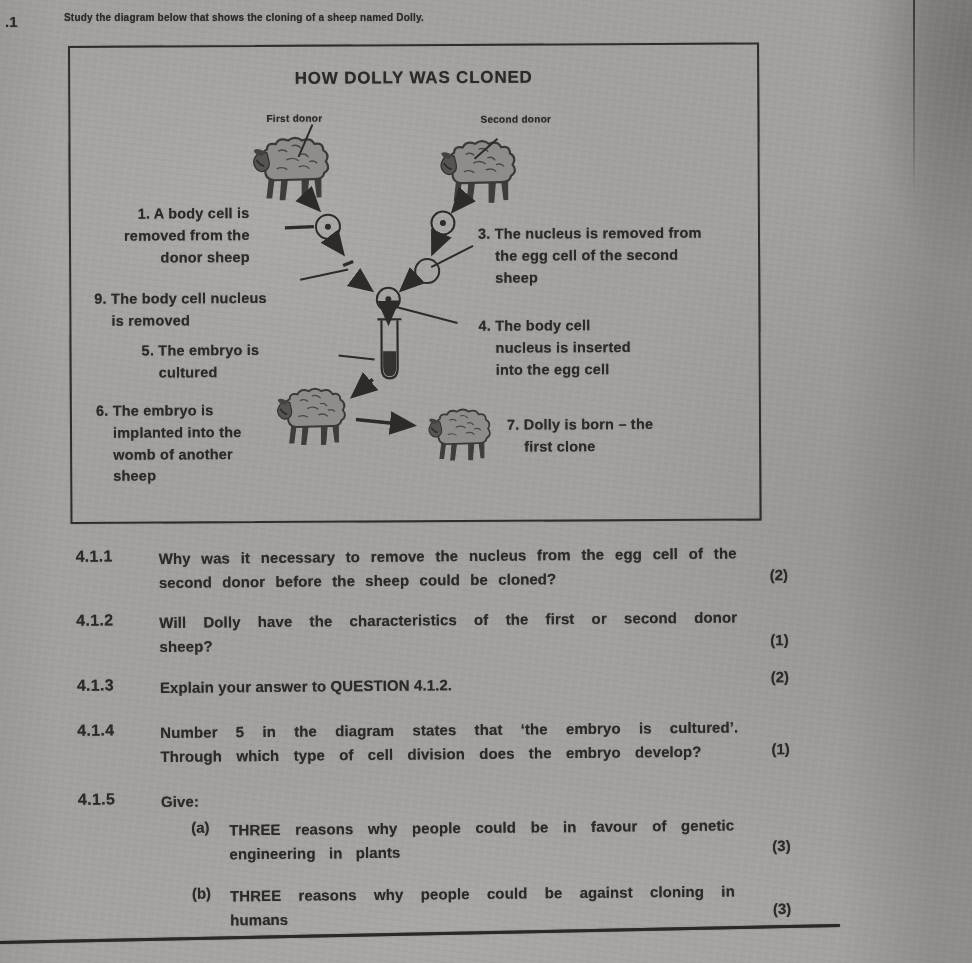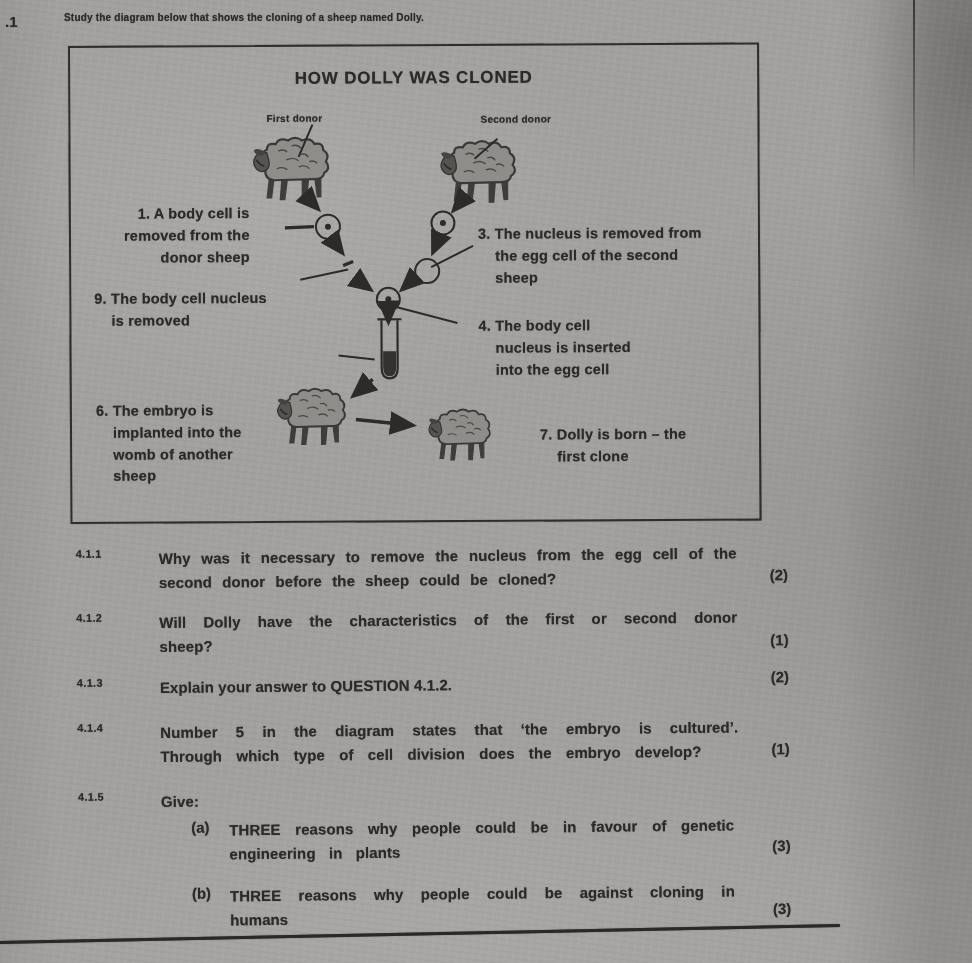--- a/index.html
+++ b/index.html
@@ -49,26 +49,26 @@
   .step{
     position:absolute;font-size:14.5px;font-weight:700;line-height:1.5;
     white-space:pre-line;padding-left:17px;text-indent:-17px;letter-spacing:.2px;
   }
   .st1{left:36px;top:156px;text-align:right;}
   .st2{left:23px;top:241px;}
   .st3{left:407px;top:178px;}
   .st4{left:407px;top:270px;}
   .st5{left:70px;top:293px;}
   .st6{left:24px;top:353px;}
-  .st7{left:435px;top:379px;margin-left:33px;}
+  .st7{left:435px;top:369px;}
   .dsvg{position:absolute;inset:0;width:687px;height:474px;}
   
   .questions{position:absolute;left:0;top:0;width:972px;transform:rotate(-0.55deg);transform-origin:60px 700px;}
   .q-row{position:absolute;left:0;width:830px;}
-  .q-num{position:absolute;left:77px;top:0;font-size:11px;font-weight:600;letter-spacing:.3px;}
+  .q-num{position:absolute;left:77px;top:0;font-size:16px;font-weight:600;letter-spacing:.3px;}
   .q-text{position:absolute;left:160px;top:0;width:578px;font-size:15px;font-weight:600;
           line-height:1.6;text-align:justify;letter-spacing:.1px;}
   .q-marks{position:absolute;left:757px;width:46px;text-align:center;font-size:15px;font-weight:600;}
   .r1{top:548px;}  .r1 .q-marks{top:25px;}
   .r2{top:612px;}  .r2 .q-text{word-spacing:9px;} .r2 .q-marks{top:26px;}
   .r3{top:677px;}  .r3 .q-marks{top:-2px;}
   .r4{top:722px;}  .r4 .q-text{word-spacing:10px;} .r4 .q-marks{top:25px;}
   .r5{top:791px;}
   .r1 .q-text{word-spacing:6px;}
   .sub-letter{position:absolute;left:190px;top:0;font-size:15px;font-weight:600;}
@@ -160,20 +160,22 @@
 removed from the
 donor sheep</div>
     <div class="step st2 ink">9. The body cell nucleus
 is removed</div>
     <div class="step st3 ink">3. The nucleus is removed from
 the egg cell of the second
 sheep</div>
     <div class="step st4 ink">4. The body cell
 nucleus is inserted
 into the egg cell</div>
+    <div class="step st5 ink">5. The embryo is
+cultured</div>
     <div class="step st6 ink">6. The embryo is
 implanted into the
 womb of another
 sheep</div>
     <div class="step st7 ink">7. Dolly is born – the
 first clone</div>
   </div>
 
   <div class="questions">
 

